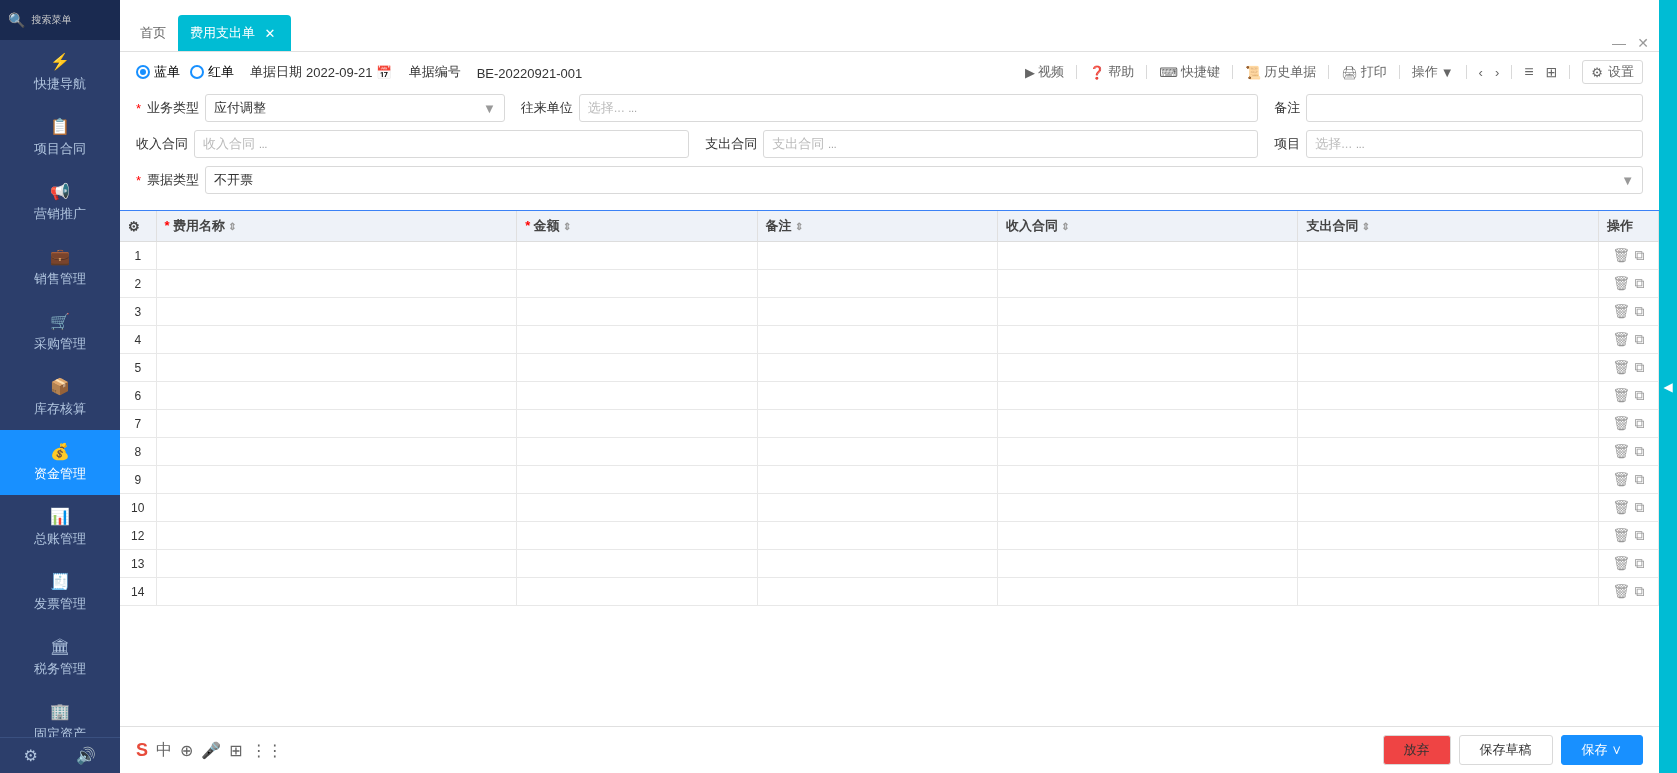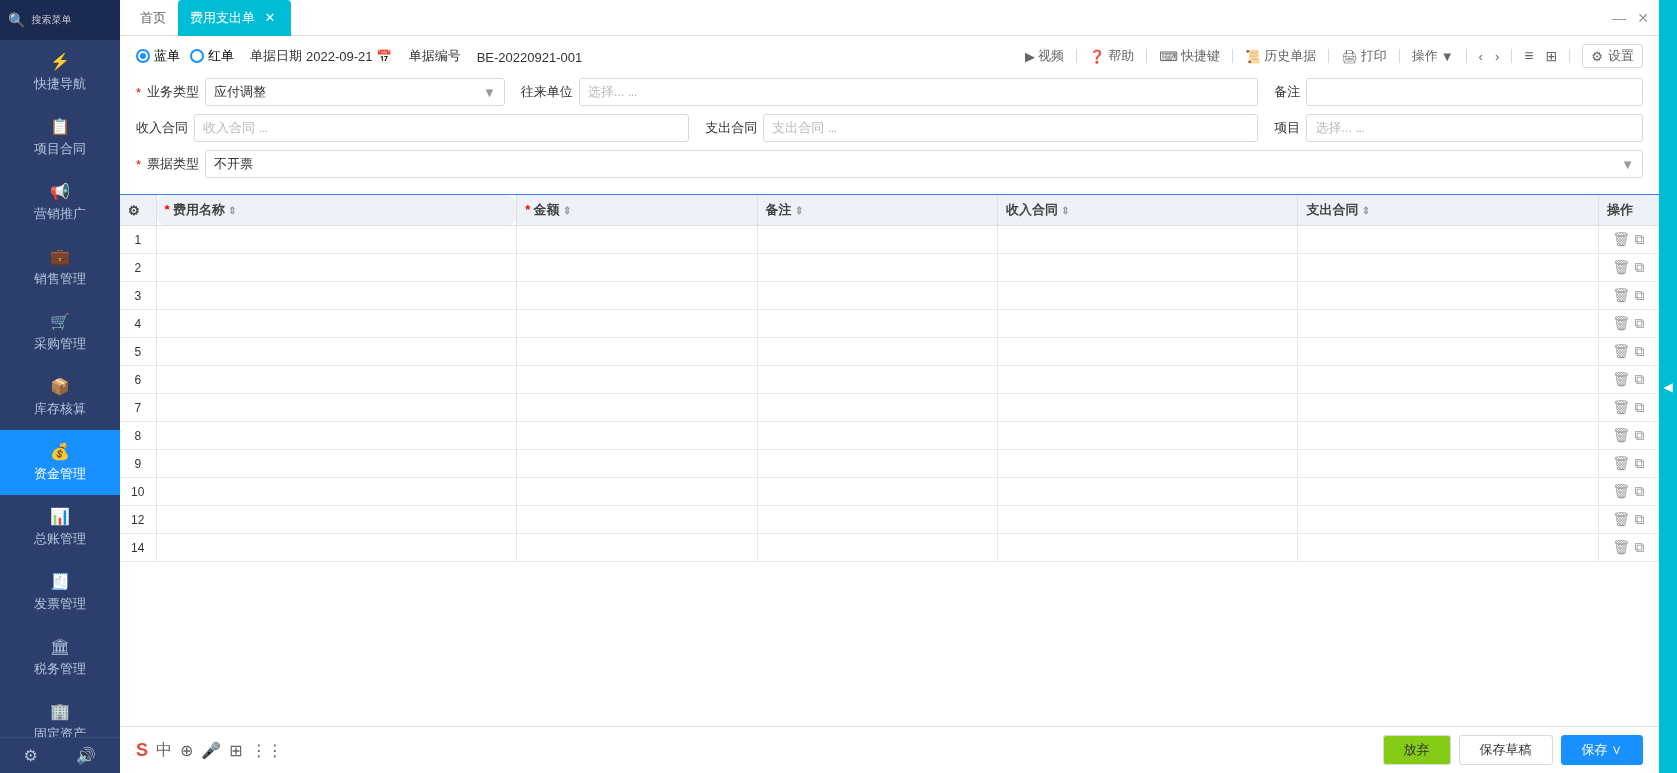--- a/index.html
+++ b/index.html
@@ -12,21 +12,21 @@
     .sidebar-item { display: flex; flex-direction: column; align-items: center; padding: 12px 4px; cursor: pointer; color: #b0c4de; font-size: 12px; gap: 4px; }
     .sidebar-item.active { background: #1890ff; color: #fff; }
     .sidebar-item .icon { font-size: 16px; }
     .sidebar-bottom { margin-top: auto; border-top: 1px solid #3a5080; display: flex; justify-content: space-around; padding: 8px 4px; }
     .sidebar-bottom .icon-btn { color: #b0c4de; cursor: pointer; font-size: 16px; }
     
     
     .main { flex: 1; display: flex; flex-direction: column; background: #f5f5f5; overflow: hidden; }
     
     
-    .tab-bar { background: #fff; display: flex; align-items: center; border-bottom: 1px solid #e0e0e0; padding: 0 8px; height: 36px; }
+    .tab-bar { background: #fff; display: flex; align-items: flex-end; border-bottom: 1px solid #e0e0e0; padding: 0 8px; height: 52px; }
     .tab { padding: 0 12px; height: 36px; display: flex; align-items: center; cursor: pointer; color: #666; font-size: 13px; }
     .tab.active { background: #00bcd4; color: #fff; border-radius: 4px 4px 0 0; }
     .tab .close-icon { margin-left: 6px; cursor: pointer; }
     .tab-close-btn { display: flex; align-items: center; justify-content: center; width: 18px; height: 18px; }
     .window-controls { margin-left: auto; display: flex; gap: 8px; align-items: center; }
     .window-ctrl { width: 16px; height: 16px; cursor: pointer; display: flex; align-items: center; justify-content: center; color: #999; font-size: 14px; }
     
     
     .form-area { background: #fff; padding: 8px 16px; border-bottom: 1px solid #3b82f6; }
     .form-toolbar { display: flex; align-items: center; gap: 16px; margin-bottom: 10px; font-size: 13px; }
@@ -63,33 +63,33 @@
     .subtotal-value { color: #333; text-align: right; }
     .action-col { text-align: center; min-width: 60px; }
     .action-icons { display: flex; gap: 4px; justify-content: center; }
     .action-icon { cursor: pointer; color: #999; font-size: 14px; }
     
     
     .bottom-bar { background: #fff; border-top: 1px solid #e0e0e0; padding: 8px 16px; display: flex; align-items: center; justify-content: flex-end; gap: 8px; }
     .bottom-icons { margin-right: auto; display: flex; gap: 8px; align-items: center; }
     .bottom-icon { cursor: pointer; font-size: 16px; color: #666; }
     .btn { padding: 5px 20px; border-radius: 3px; border: 1px solid #d9d9d9; cursor: pointer; font-size: 13px; }
-    .btn-default { background: #84cc16; color: #333; }
+    .btn-default { background: #ef4444; color: #333; }
     .btn-secondary { background: #fff; color: #333; border-color: #d9d9d9; }
     .btn-primary { background: #1890ff; color: #fff; border-color: #1890ff; }
     
     
     .table-area::-webkit-scrollbar { width: 6px; }
     .table-area::-webkit-scrollbar-track { background: #f1f1f1; }
     .table-area::-webkit-scrollbar-thumb { background: #ccc; border-radius: 3px; }
     
     .divider { width: 1px; height: 14px; background: #d9d9d9; }
     
     .col-gear { width: 36px; }
-    .col-name { min-width: 120px; border-radius: 12px; }
+    .col-name { min-width: 120px; }
     .col-amount { min-width: 80px; }
     .col-note { min-width: 80px; }
     .col-income { min-width: 100px; }
     .col-expense { min-width: 100px; }
     .col-actions { width: 60px; }
     
     .required-star { color: red; }
 
     .sidebar-scroll { overflow-y: auto; flex: 1; }
     .sidebar-scroll::-webkit-scrollbar { width: 0; }
@@ -464,20 +464,34 @@
       <td class="col-expense"></td>
       <td class="action-col">
         <div class="action-icons">
           <span class="action-icon">🗑</span>
           <span class="action-icon">⧉</span>
         </div>
       </td>
     </tr>
           <tr>
       <td class="row-num">12</td>
+      <td class="col-name"></td>
+      <td class="col-amount"></td>
+      <td class="col-note"></td>
+      <td class="col-income"></td>
+      <td class="col-expense"></td>
+      <td class="action-col">
+        <div class="action-icons">
+          <span class="action-icon">🗑</span>
+          <span class="action-icon">⧉</span>
+        </div>
+      </td>
+    </tr>
+          <tr>
+      <td class="row-num">13</td>
       <td class="col-name"></td>
       <td class="col-amount"></td>
       <td class="col-note"></td>
       <td class="col-income"></td>
       <td class="col-expense"></td>
       <td class="action-col">
         <div class="action-icons">
           <span class="action-icon">🗑</span>
           <span class="action-icon">⧉</span>
         </div>

